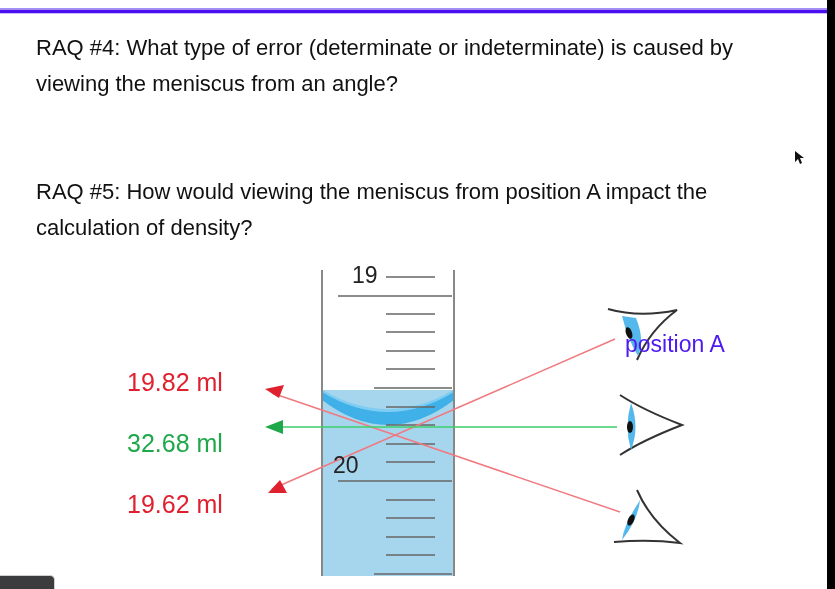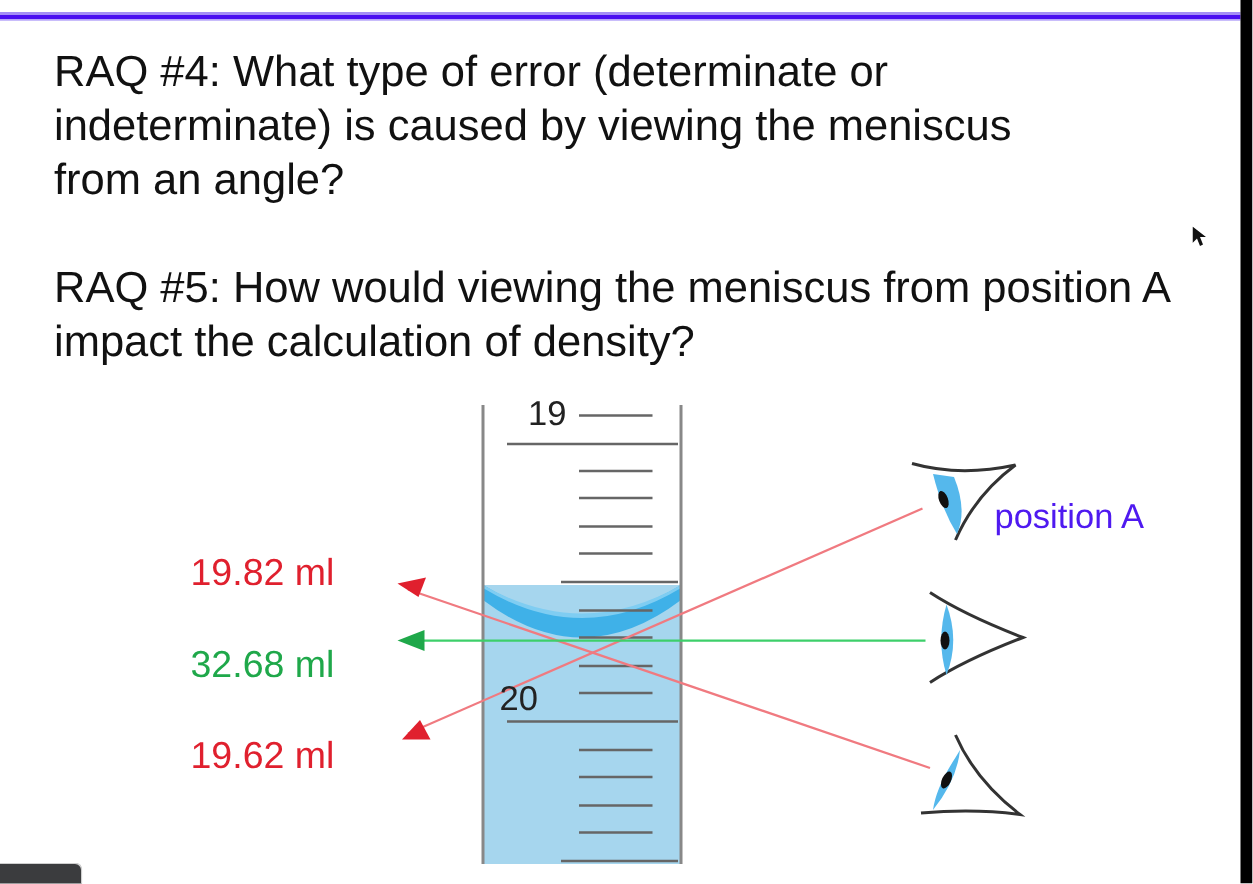--- a/index.html
+++ b/index.html
@@ -3,26 +3,26 @@
 <meta charset="utf-8">
 <style>
   html, body { margin:0; padding:0; }
   body { width:835px; height:589px; background:#fff; position:relative; overflow:hidden;
          font-family:"Liberation Sans", sans-serif; }
   .top-rule { position:absolute; left:0; top:8px; width:827px; height:7px; }
   .top-rule .a { position:absolute; left:0; top:0; width:100%; height:2px; background:#a48ef6; }
   .top-rule .b { position:absolute; left:0; top:2px; width:100%; height:3px; background:#4a0ef0; }
   .top-rule .c { position:absolute; left:0; top:5px; width:100%; height:1px; background:#c9bdfb; }
   .right-bar { position:absolute; right:0; top:0; width:8px; height:589px; background:#000; }
-  .question { position:absolute; left:36px; font-size:29px; line-height:36px; color:#111; margin:0; }
+  .question { position:absolute; left:36px; font-size:22px; line-height:36px; color:#111; margin:0; }
   .q4 { top:30px; width:700px; }
   .q5 { top:174px; width:760px; }
   .figure { position:absolute; left:0; top:0; width:835px; height:589px; pointer-events:none; }
   .reading { position:absolute; font-size:25px; line-height:28px;margin-top:16px; }
-  .pos-label { position:absolute; left:663px; top:331px; font-size:23px; color:#4f1af0; }
+  .pos-label { position:absolute; left:625px; top:331px; font-size:23px; color:#4f1af0; }
   .tick-num { position:absolute; font-size:23px; color:#222; }
   .bottom-tab { position:absolute; left:0; top:575px; width:54px; height:14px; background:#3b3c3e;
                 border-top-right-radius:5px; border:1px solid #cfcfcf; border-left:none; border-bottom:none; }
   .cursor { position:absolute; left:795px; top:151px; }
 </style>
 </head>
 <body>
 
 <div class="top-rule">
   <div class="a"></div>

